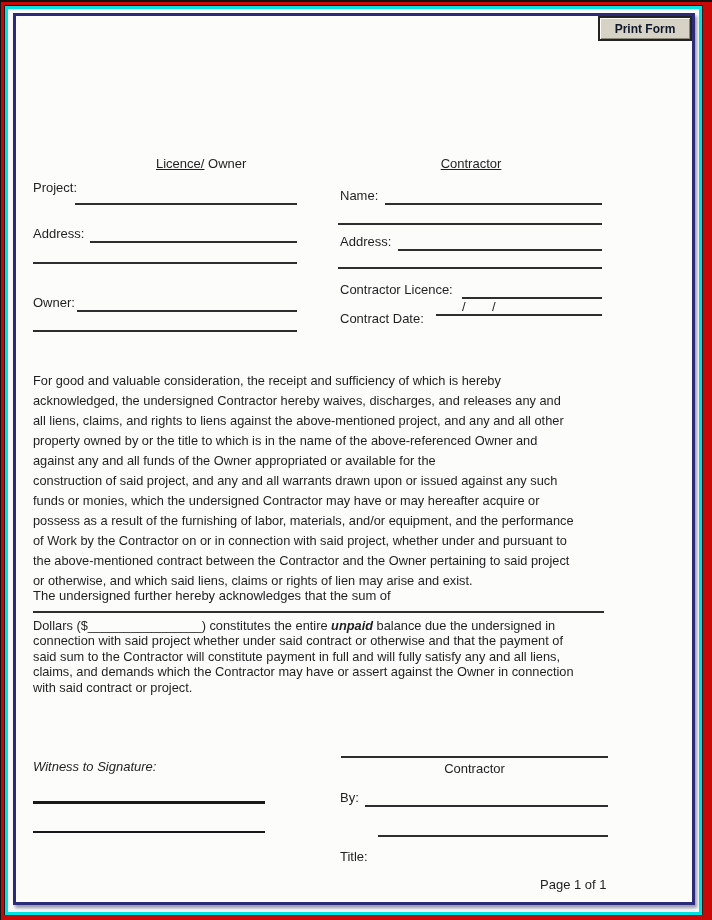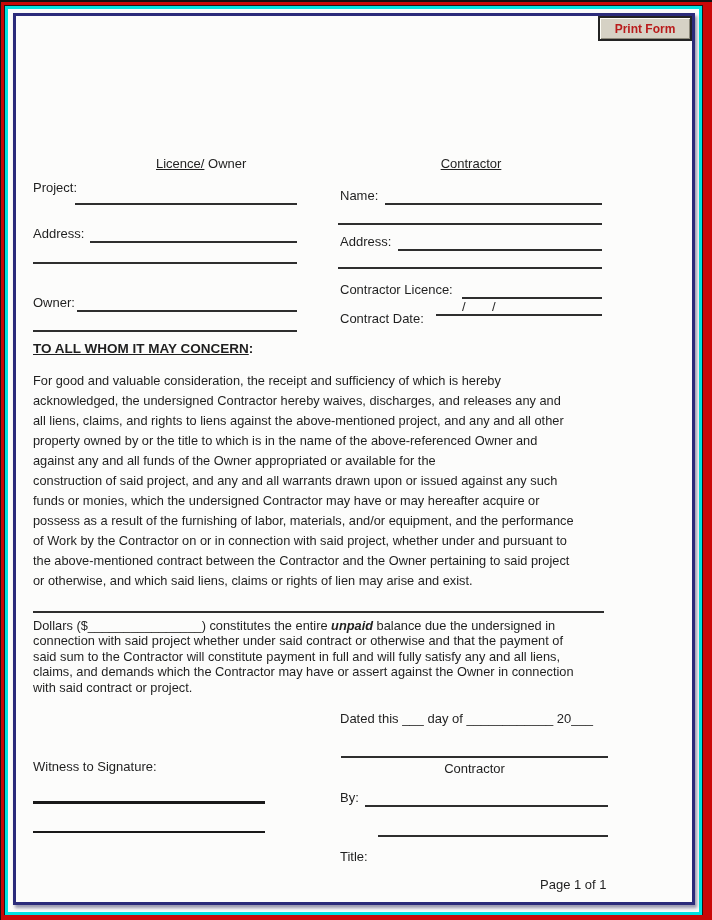--- a/index.html
+++ b/index.html
@@ -11,21 +11,21 @@
   #f-black2{top:5px;right:9px;bottom:5px;left:4px;background:#1a1a1a;}
   #f-cyan{top:6px;right:10px;bottom:5px;left:5px;background:#00e2e2;}
   #f-white{top:9px;right:13px;bottom:8px;left:8px;background:#fbfbfa;}
   #doc{position:absolute;left:13px;top:13px;width:682px;height:892px;box-sizing:border-box;
        border:3px solid #2b2b7a;background:#fcfcfb;box-shadow:2px 3px 3px rgba(30,30,80,.45);}
   .abs{position:absolute;z-index:5;}
   .lbl{font-size:13px;line-height:14px;white-space:nowrap;}
   .rule{background:#2e2e2e;height:2px;}
   #btn-print{left:598px;top:16px;width:94px;height:25px;box-sizing:border-box;
      background:#d6d2c5;border:2px solid #232323;font-family:inherit;
-     font-size:12px;font-weight:bold;color:#b91c1c;cursor:pointer;
+     font-size:12px;font-weight:bold;color:#0f172a;cursor:pointer;
      box-shadow:inset 1px 1px 0 #fdfdf6,inset -1px -1px 0 #8d8a7c;}
   #title{left:33px;top:90px;width:572px;text-align:center;font-size:15.5px;font-weight:bold;letter-spacing:.2px;}
   #hdr-left{left:156px;top:156px;font-size:13px;}
   #hdr-right{left:340px;top:156px;width:262px;text-align:center;font-size:13px;}
   .und{text-decoration:underline;}
   #lbl-project{left:33px;top:181px;}  #ln-project{left:75px;top:203px;width:222px;}
   #lbl-addr-l{left:33px;top:227px;}   #ln-addr-l1{left:90px;top:241px;width:207px;}
   #ln-addr-l2{left:33px;top:262px;width:264px;}
   #lbl-owner{left:33px;top:296px;}    #ln-owner1{left:77px;top:310px;width:220px;}
   #ln-owner2{left:33px;top:330px;width:264px;}
@@ -41,21 +41,21 @@
   #concern{left:33px;top:341px;font-size:13.5px;font-weight:bold;}
   #para1{left:33px;top:371px;width:600px;font-size:12.8px;line-height:20px;white-space:pre-line;}
   #sum-intro{left:33px;top:589px;font-size:13px;}
   #ln-amount{left:33px;top:611px;width:571px;}
   #para2{left:33px;top:618px;width:600px;font-size:12.8px;line-height:15.4px;}
   #para2 .pre{white-space:pre-line;}
   #para2 .unpaid{font-weight:bold;font-style:italic;}
   #dated{left:340px;top:712px;font-size:13px;}
   #ln-contractor-sig{left:341px;top:756px;width:267px;}
   #cap-contractor{left:341px;top:761px;width:267px;text-align:center;font-size:13px;}
-  #lbl-witness{left:33px;top:760px;}
+  #lbl-witness{left:33px;top:760px;font-style:italic;}
   #lbl-by{left:340px;top:791px;}      #ln-by{left:365px;top:805px;width:243px;}
   #ln-wit1{left:33px;top:801px;width:232px;height:3px;background:#191919;}
   #lbl-title{left:340px;top:821px;margin-top:29px;}   #ln-title{left:378px;top:835px;width:230px;}
   #ln-wit2{left:33px;top:831px;width:232px;height:2px;background:#191919;}
   #footer-page{left:540px;top:877px;font-size:13px;text-align:right;}
 </style>
 </head>
 <body>
 
 <div id="page">
@@ -93,44 +93,43 @@
 
   <div class="abs lbl" id="lbl-lic">Contractor Licence:</div>
   <div class="abs rule" id="ln-lic"></div>
 
   <div class="abs lbl" id="lbl-date">Contract Date:</div>
   <div class="abs" id="date-line">
     <span class="slash s1">/</span>
     <span class="slash s2">/</span>
   </div>
 
-  <div class="abs" id="concern"><span class="und">TO ALL WHOM IT MAY CONCERN</span><span>:</span></div>
 
   <div class="abs" id="para1">For good and valuable consideration, the receipt and sufficiency of which is hereby
 acknowledged, the undersigned Contractor hereby waives, discharges, and releases any and
 all liens, claims, and rights to liens against the above-mentioned project, and any and all other
 property owned by or the title to which is in the name of the above-referenced Owner and
 against any and all funds of the Owner appropriated or available for the
 construction of said project, and any and all warrants drawn upon or issued against any such
 funds or monies, which the undersigned Contractor may have or may hereafter acquire or
 possess as a result of the furnishing of labor, materials, and/or equipment, and the performance
 of Work by the Contractor on or in connection with said project, whether under and pursuant to
 the above-mentioned contract between the Contractor and the Owner pertaining to said project
 or otherwise, and which said liens, claims or rights of lien may arise and exist.</div>
 
+  <div class="abs lbl" id="sum-intro">The undersigned further hereby acknowledges that the sum of</div>
   <div class="abs rule" id="ln-amount"></div>
 
   <div class="abs" id="para2"><span>Dollars ($</span><span>________________</span><span>) constitutes the entire </span><span class="unpaid">unpaid</span><span> balance due the undersigned in</span><br>
     <span class="pre">connection with said project whether under said contract or otherwise and that the payment of
 said sum to the Contractor will constitute payment in full and will fully satisfy any and all liens,
 claims, and demands which the Contractor may have or assert against the Owner in connection
 with said contract or project.</span>
   </div>
 
-  <div class="abs lbl" id="dated">Dated this ___ day of ____________ 20___</div>
 
   <div class="abs rule" id="ln-contractor-sig"></div>
   <div class="abs" id="cap-contractor">Contractor</div>
 
   <div class="abs lbl" id="lbl-witness">Witness to Signature:</div>
 
   <div class="abs lbl" id="lbl-by">By:</div>
   <div class="abs rule" id="ln-by"></div>
   <div class="abs" id="ln-wit1"></div>
 

